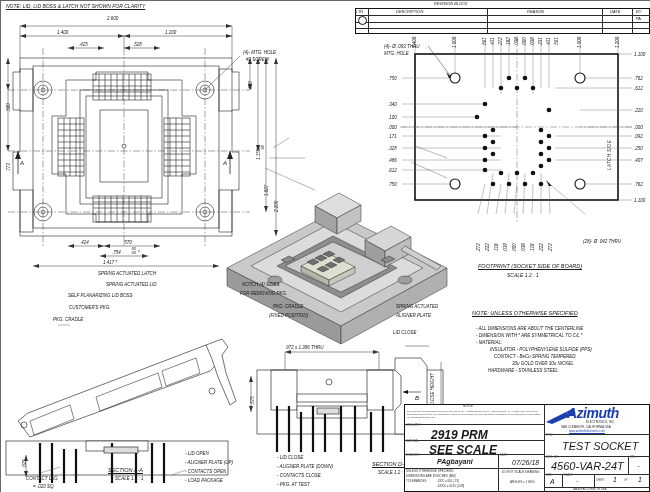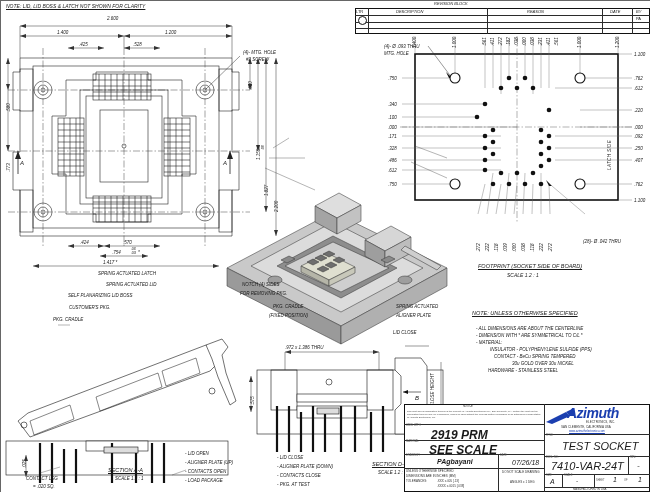--- a/index.html
+++ b/index.html
@@ -664,21 +664,21 @@
     <div class="txt" style="left:561px;top:426px;font-size:3px;font-style:normal;color:#333;">SAN CLEMENTE, CALIFORNIA USA</div>
     <div class="txt" style="left:569px;top:430px;font-size:2.8px;font-style:normal;color:#1b3fb0;text-decoration:underline;">www.azimuthelectronics.com</div>
 
     <div class="ln h" style="left:544px;top:456px;width:106px;"></div>
     <div class="txt" style="left:546px;top:435px;font-size:2.6px;font-style:normal;color:#555;">TITLE</div>
     <div class="txt" style="left:562px;top:441px;font-size:11px;text-align:center;">TEST SOCKET</div>
 
     <div class="ln h" style="left:544px;top:474px;width:106px;"></div>
     <div class="ln v" style="left:628px;top:456px;height:18px;"></div>
     <div class="txt" style="left:546px;top:457px;font-size:2.6px;font-style:normal;color:#555;">DWG. NO.</div>
-    <div class="txt" style="left:551px;top:461px;font-size:11px;">7410-VAR-24T</div>
+    <div class="txt" style="left:551px;top:461px;font-size:11px;">4560-VAR-24T</div>
     <div class="txt" style="left:630px;top:457px;font-size:2.6px;font-style:normal;color:#555;">REV.</div>
     <div class="txt" style="left:637px;top:462px;font-size:8px;">-</div>
 
     <div class="ln h" style="left:544px;top:487px;width:106px;"></div>
     <div class="ln v" style="left:562px;top:474px;height:13px;"></div>
     <div class="ln v" style="left:594px;top:474px;height:13px;"></div>
     <div class="txt" style="left:546px;top:475px;font-size:2.6px;font-style:normal;color:#555;">SIZE</div>
     <div class="txt" style="left:550px;top:478px;font-size:7px;">A</div>
     <div class="txt" style="left:564px;top:475px;font-size:2.6px;font-style:normal;color:#555;">SCALE</div>
     <div class="txt" style="left:576px;top:478px;font-size:6px;">-</div>

